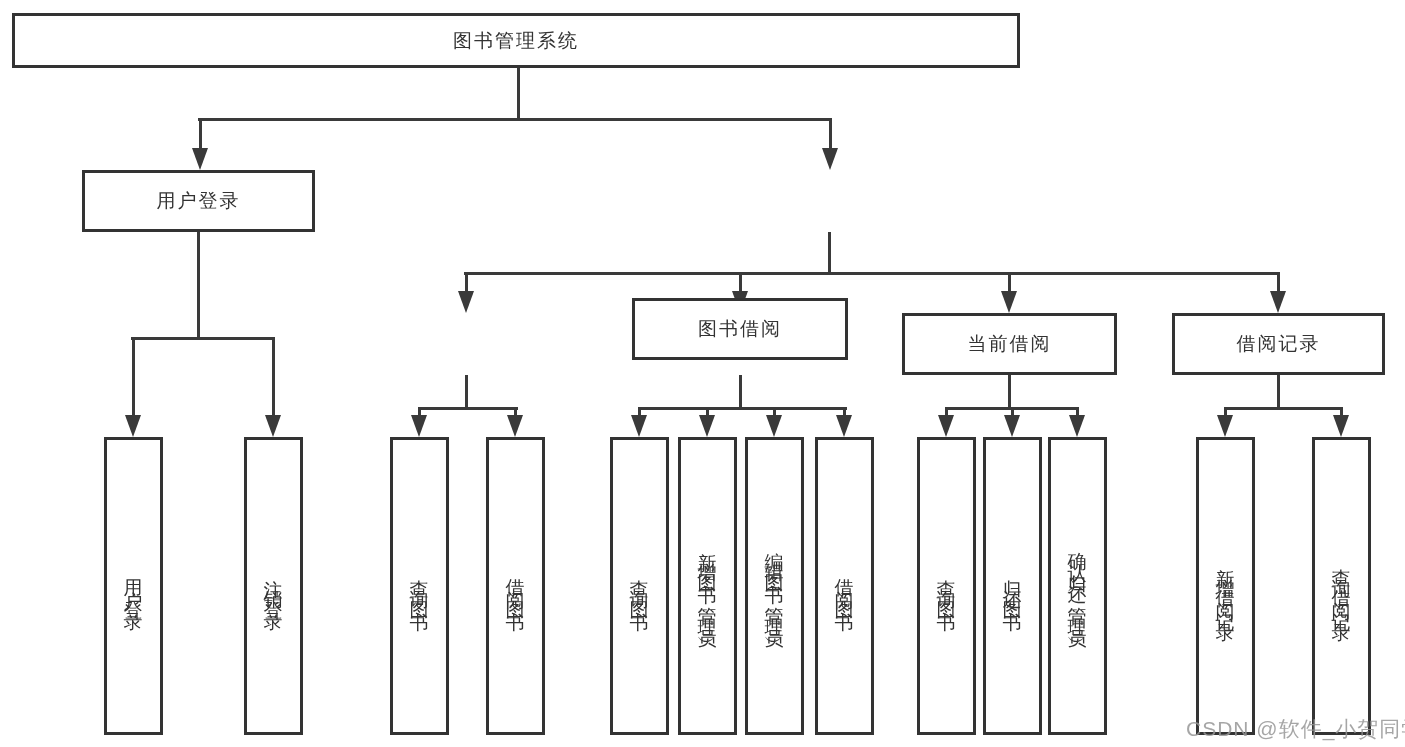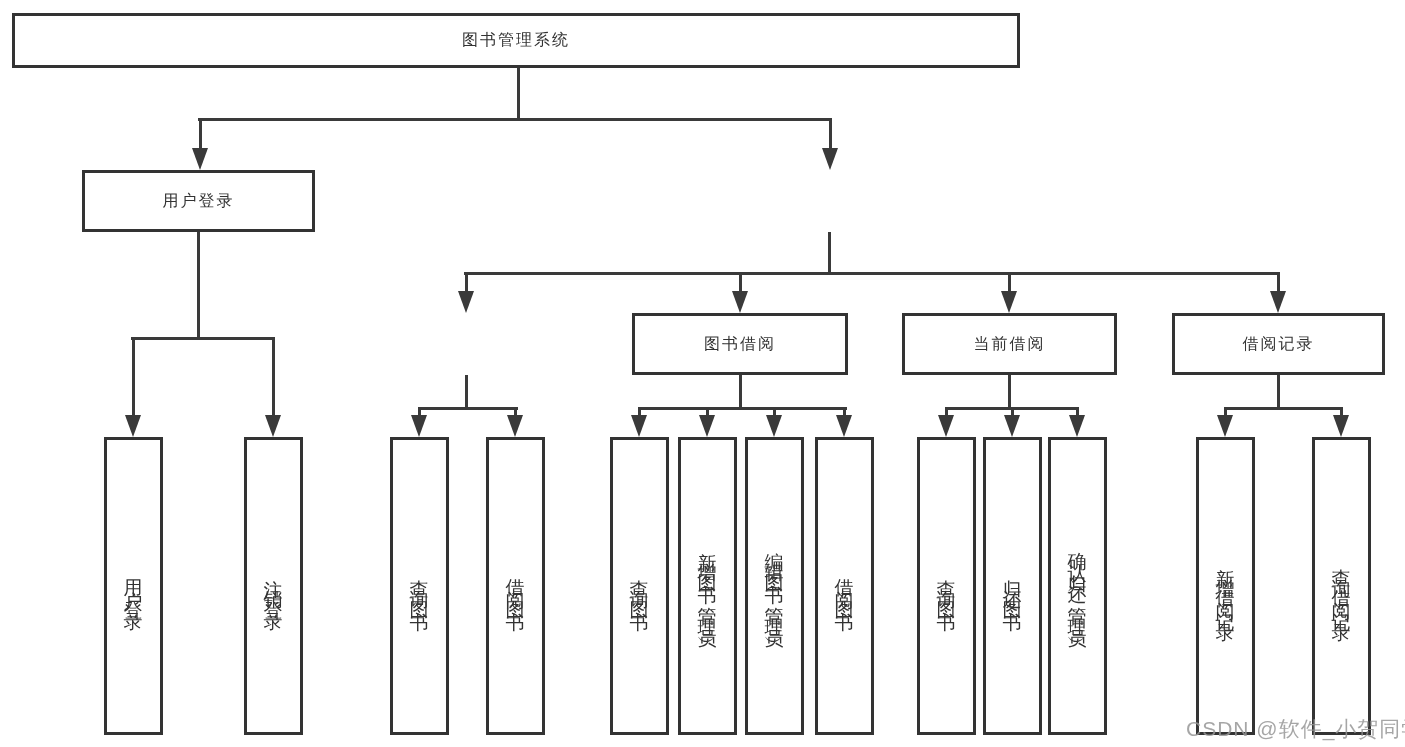--- a/index.html
+++ b/index.html
@@ -3,21 +3,21 @@
 <meta charset="utf-8">
 <style>
   html,body{margin:0;padding:0;background:#ffffff;}
   .canvas{
     position:relative;width:1405px;height:747px;background:#ffffff;overflow:hidden;
     font-family:"Liberation Sans","DejaVu Sans",sans-serif;color:#333333;
   }
   .node{
     position:absolute;box-sizing:border-box;border:3px solid #333333;background:#ffffff;
     display:flex;align-items:center;justify-content:center;
-    font-size:16px;letter-spacing:2px;color:#333333;
+    font-size:19px;letter-spacing:2px;color:#333333;
   }
   .leaf{
     writing-mode:vertical-rl;text-orientation:mixed;
     letter-spacing:11px;line-height:1;font-size:19px;
   }
   .v{position:absolute;width:3px;background:#3a3a3a;}
   .h{position:absolute;height:3px;background:#3a3a3a;}
   .ar{
     position:absolute;width:0;height:0;
     border-left:8px solid transparent;border-right:8px solid transparent;
@@ -55,21 +55,21 @@
   <div class="h" style="left:464px;top:272px;width:816px;"></div>
   <div class="v" style="left:465px;top:272px;height:19px;"></div>
   <div class="ar" style="left:458px;top:291px;"></div>
   <div class="v" style="left:739px;top:272px;height:19px;"></div>
   <div class="ar" style="left:732px;top:291px;"></div>
   <div class="v" style="left:1008px;top:272px;height:19px;"></div>
   <div class="ar" style="left:1001px;top:291px;"></div>
   <div class="v" style="left:1277px;top:272px;height:19px;"></div>
   <div class="ar" style="left:1270px;top:291px;"></div>
 
-  <div class="node" style="left:632px;top:313px;width:216px;height:62px;">图书借阅</div>
+  <div class="node" style="left:632px;top:298px;width:216px;height:62px;">图书借阅</div>
   <div class="node" style="left:902px;top:313px;width:215px;height:62px;">当前借阅</div>
   <div class="node" style="left:1172px;top:313px;width:213px;height:62px;">借阅记录</div>
 
   <div class="v" style="left:465px;top:375px;height:32px;"></div>
   <div class="h" style="left:418px;top:407px;width:100px;"></div>
   <div class="v" style="left:418px;top:407px;height:8px;"></div>
   <div class="ar" style="left:411px;top:415px;"></div>
   <div class="v" style="left:514px;top:407px;height:8px;"></div>
   <div class="ar" style="left:507px;top:415px;"></div>
 

